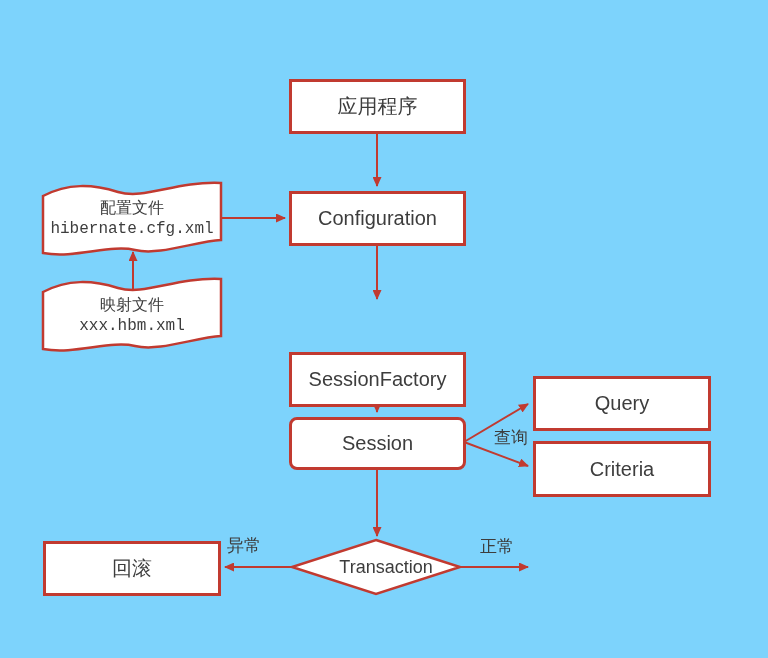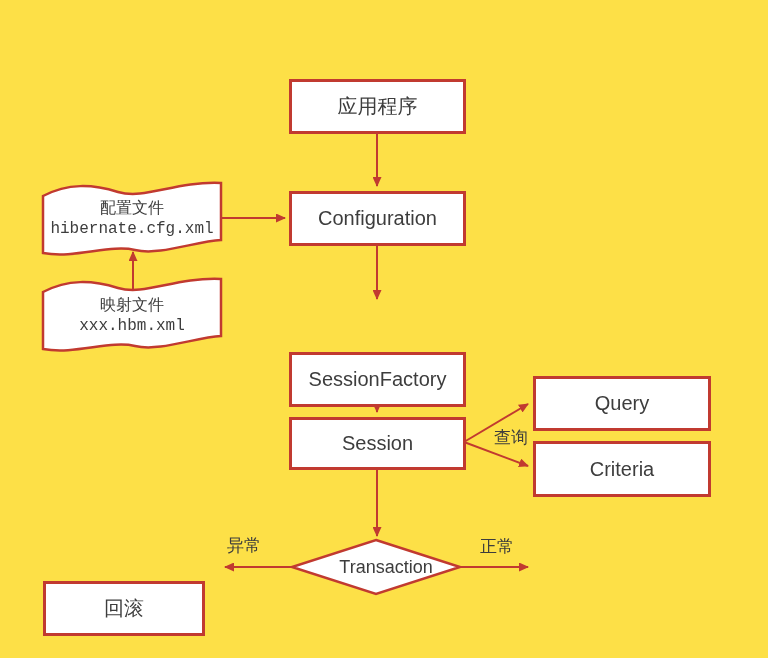--- a/index.html
+++ b/index.html
@@ -4,21 +4,21 @@
 <style>
   html, body {
     margin: 0;
     padding: 0;
     background: #ffffff;
   }
   .canvas {
     position: relative;
     width: 768px;
     height: 658px;
-    background: #fde047;
+    background: #7dd3fc;
     font-family: "Liberation Sans", sans-serif;
     overflow: hidden;
   }
   .layer {
     position: absolute;
     left: 0;
     top: 0;
   }
   .node-box {
     position: absolute;
@@ -103,33 +103,33 @@
   </div>
 
   <div class="node-box" style="left:289px; top:191px; width:177px; height:55px;">
     <span>Configuration</span>
   </div>
 
   <div class="node-box" style="left:289px; top:304px; width:177px; height:55px;margin-top:48px;">
     <span>SessionFactory</span>
   </div>
 
-  <div class="node-box" style="left:289px; top:417px; width:177px; height:53px;">
+  <div class="node-box" style="left:289px; top:417px; width:177px; height:53px;border-radius:8px;">
     <span>Session</span>
   </div>
 
   <div class="node-box" style="left:533px; top:376px; width:178px; height:55px;">
     <span>Query</span>
   </div>
 
   <div class="node-box" style="left:533px; top:441px; width:178px; height:56px;">
     <span>Criteria</span>
   </div>
 
-  <div class="node-box" style="left:43px; top:541px; width:162px; height:55px;margin-top:40px;">
+  <div class="node-box" style="left:43px; top:541px; width:178px; height:55px;">
     <span>回滚</span>
   </div>
 
 
   <div class="shape-label doc-label" style="left:43px; top:190px; width:178px; height:58px;">
     <span>配置文件</span>
     <span>hibernate.cfg.xml</span>
   </div>
 
   <div class="shape-label doc-label" style="left:43px; top:287px; width:178px; height:58px;">

